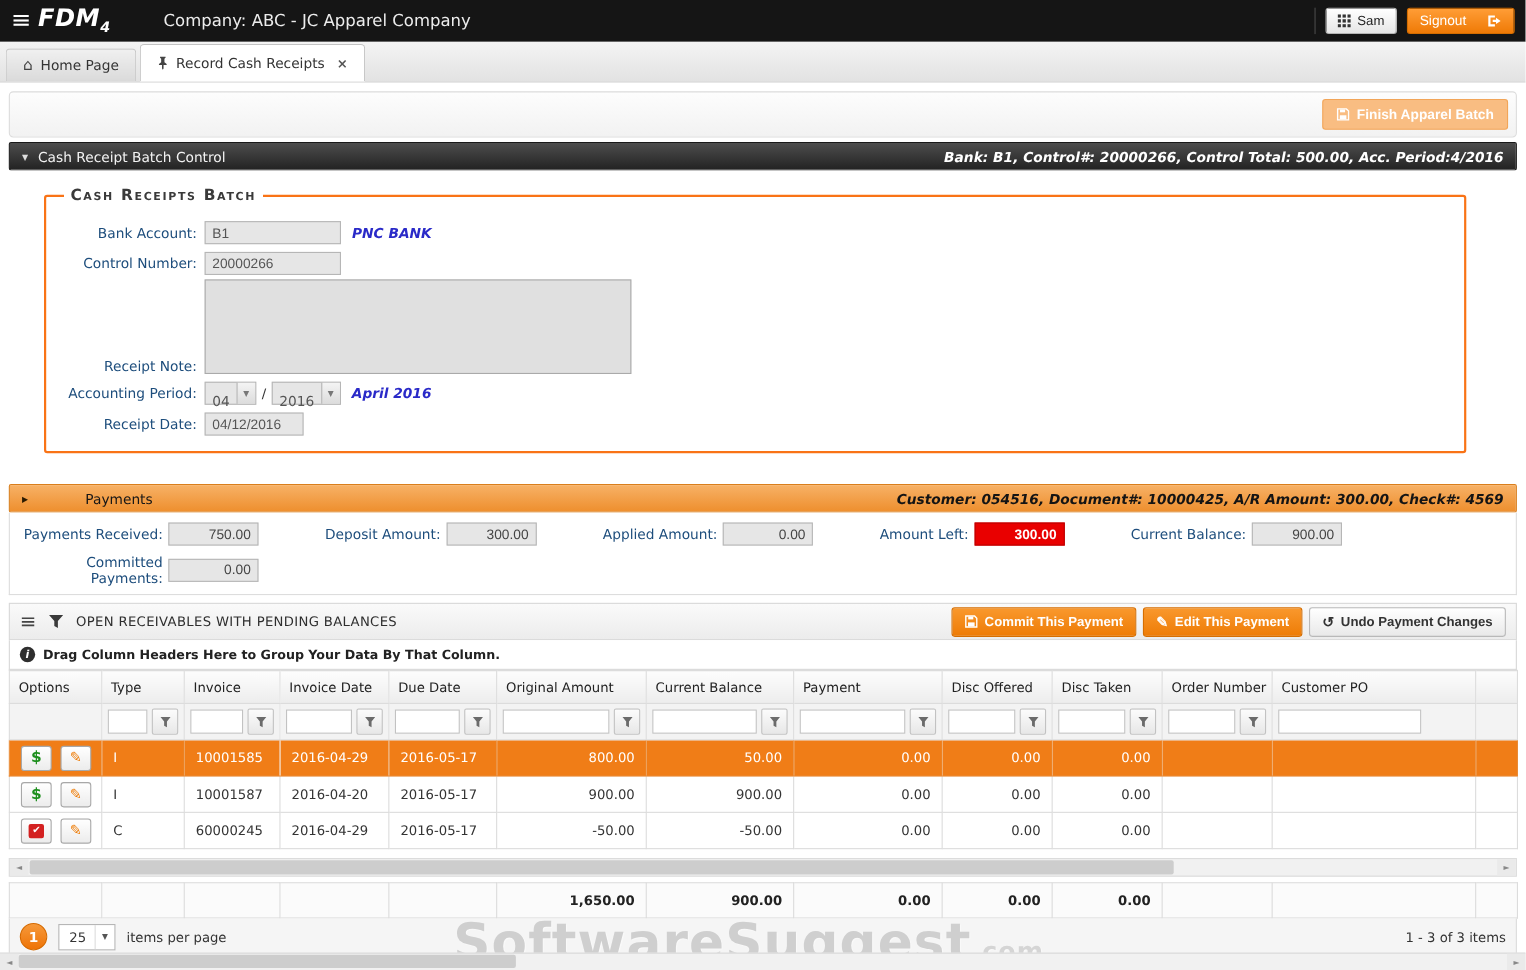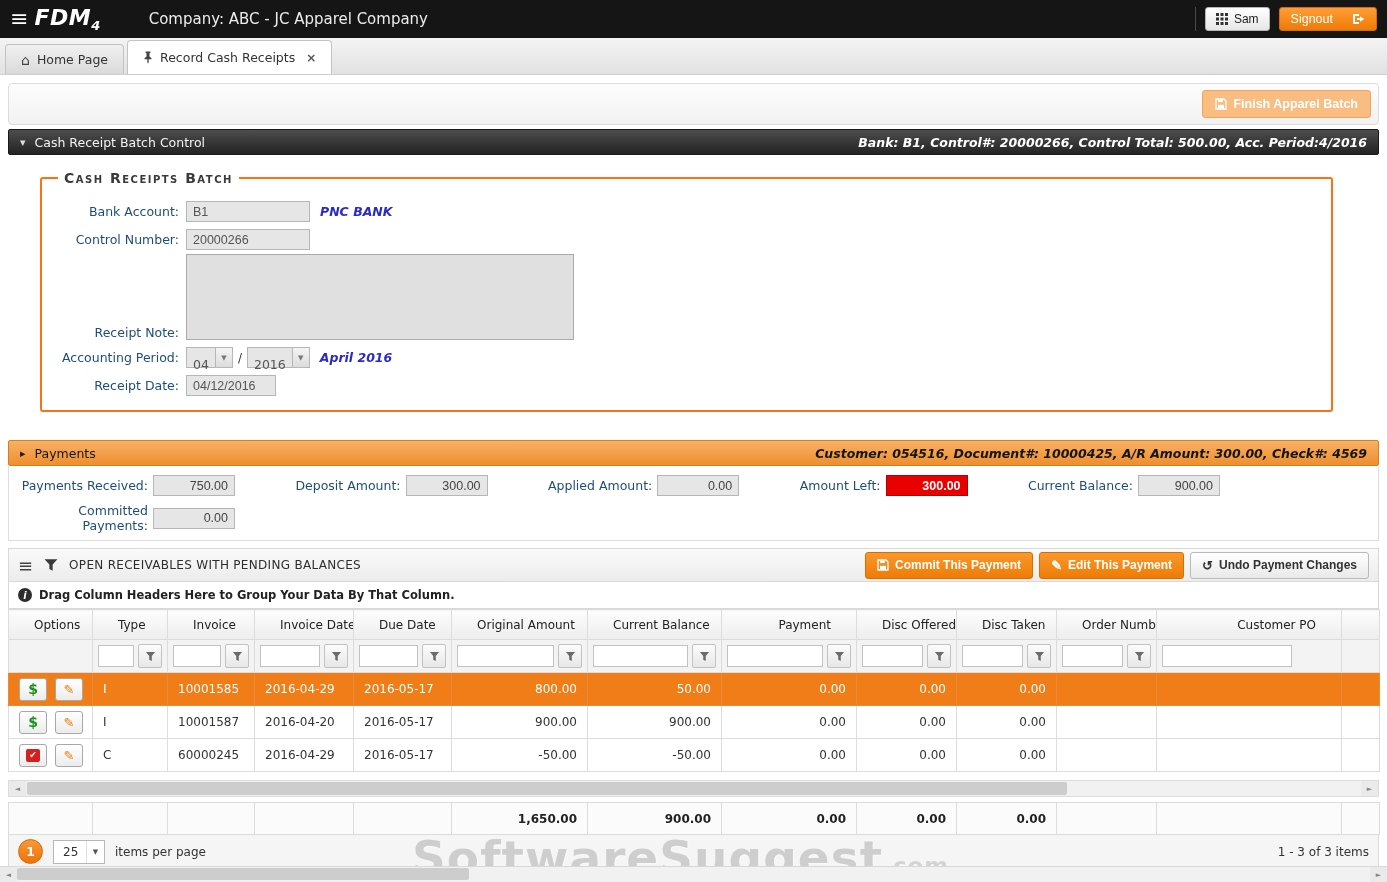--- a/index.html
+++ b/index.html
@@ -35,21 +35,21 @@
     background:linear-gradient(#fdfdfd,#f2f2f2); display:flex; align-items:center; justify-content:flex-end; padding:0 7px; }
   .btn-finish { background:#f9bd82; border:1px solid #f2a558; color:#fff; font-weight:bold; padding:6px 12px; font-size:12.5px; }
 
   .bar { height:26px; display:flex; align-items:center; justify-content:space-between; padding:0 11px; border-radius:2px; }
   .bar-left { display:flex; align-items:center; gap:9px; }
   .bar.dark { margin-top:4px; background:linear-gradient(#4d4d4d,#232323); border:1px solid #191919; }
   .bar.dark .bar-title { color:#f3f3f3; font-size:12.5px; }
   .bar.dark .caret { color:#ddd; font-size:11px; }
   .bar.dark .bar-summary { color:#fff; font-weight:bold; font-style:italic; font-size:12.5px; }
   .bar.orange { margin-top:14px; background:linear-gradient(#f7b166,#ee8f2e); border:1px solid #d97e1c; }
-  .bar.orange .bar-title { color:#161616; font-size:12.5px; }
+  .bar.orange .bar-title { color:#161616; font-size:12.5px;margin-left:43px; }
   .bar.orange .caret { color:#2a1a00; font-size:11px; }
   .bar.orange .bar-summary { color:#141414; font-weight:bold; font-style:italic; font-size:12.5px; }
 
   
   .batch-panel { background:#fff; padding:15px 46px 14px 32px; }
   fieldset.batch { border:2px solid #f97316; border-radius:3px; padding:8px 16px 14px; }
   fieldset.batch legend { font-variant:small-caps; font-weight:bold; letter-spacing:1.5px; color:#3a3a3a; font-size:14px; padding:0 6px; }
   .frow { display:flex; align-items:center; margin-top:7px; }
   .frow.note { align-items:flex-end; margin-top:4px; }
   .flabel { width:128px; text-align:right; color:#1d4d7c; padding-right:7px; font-size:12.5px; flex:none; }
@@ -81,21 +81,21 @@
   .gt-buttons { margin-left:auto; display:flex; gap:6px; }
   .btn-orange { background:linear-gradient(#f9982d,#ee7c06); border:1px solid #d66e00; color:#fff; font-weight:bold; padding:5px 11px; font-size:12px; }
   .btn-light { background:linear-gradient(#ffffff,#e9e9e9); border:1px solid #b9b9b9; color:#333; font-weight:bold; padding:5px 11px; font-size:12px; }
   .undo-icon { font-size:13px; font-weight:bold; }
 
   .grid-hint { height:27px; background:#fff; border:1px solid #d8d8d8; border-top:none; display:flex; align-items:center; gap:7px; padding:0 9px; font-weight:bold; font-size:11.5px; color:#222; }
   .info-icon { width:14px; height:14px; border-radius:50%; background:#2e2e2e; color:#fff; font-size:10px; font-weight:bold; display:flex; align-items:center; justify-content:center; font-style:italic; }
 
   table.grid { width:1371px; border-collapse:collapse; table-layout:fixed; }
   .grid th, .grid td { border:1px solid #dcdcdc; font-size:12px; overflow:hidden; white-space:nowrap; }
-  .grid thead th.colhead { background:linear-gradient(#fdfdfd,#ededed); height:30px; text-align:right; padding:0 25px; font-weight:normal; color:#222; cursor:pointer; }
+  .grid thead th.colhead { background:linear-gradient(#fdfdfd,#ededed); height:30px; text-align:left; padding:0 8px; font-weight:normal; color:#222; cursor:pointer; }
   .filter-row td { background:#f3f3f3; height:33px; padding:4px 5px; }
   .filter-box { display:flex; gap:4px; align-items:center; }
   .filter-input { flex:1; min-width:14px; height:22px; border:1px solid #c2c2c2; background:#fff; padding:0 4px; font-size:12px; }
   .filter-input.solo { flex:none; width:130px; }
   .filter-btn { flex:none; width:24px; height:24px; border:1px solid #c2c2c2; background:linear-gradient(#fcfcfc,#e7e7e7); border-radius:2px; display:flex; align-items:center; justify-content:center; cursor:pointer; }
   tbody.rows td { height:33px; padding:0 10px; color:#333; background:#fff; }
   tbody.rows tr.selected td { background:#f07d17; color:#fff; border-color:#e98a35; }
   td.num, th.num { text-align:right; }
   td.opt-cell { padding:0 4px; }
   .opt-btn { width:28px; height:23px; border:1px solid #a8a8a8; background:linear-gradient(#ffffff,#ececec); border-radius:3px; display:inline-flex; align-items:center; justify-content:center; margin-right:4px; cursor:pointer; vertical-align:middle; }

